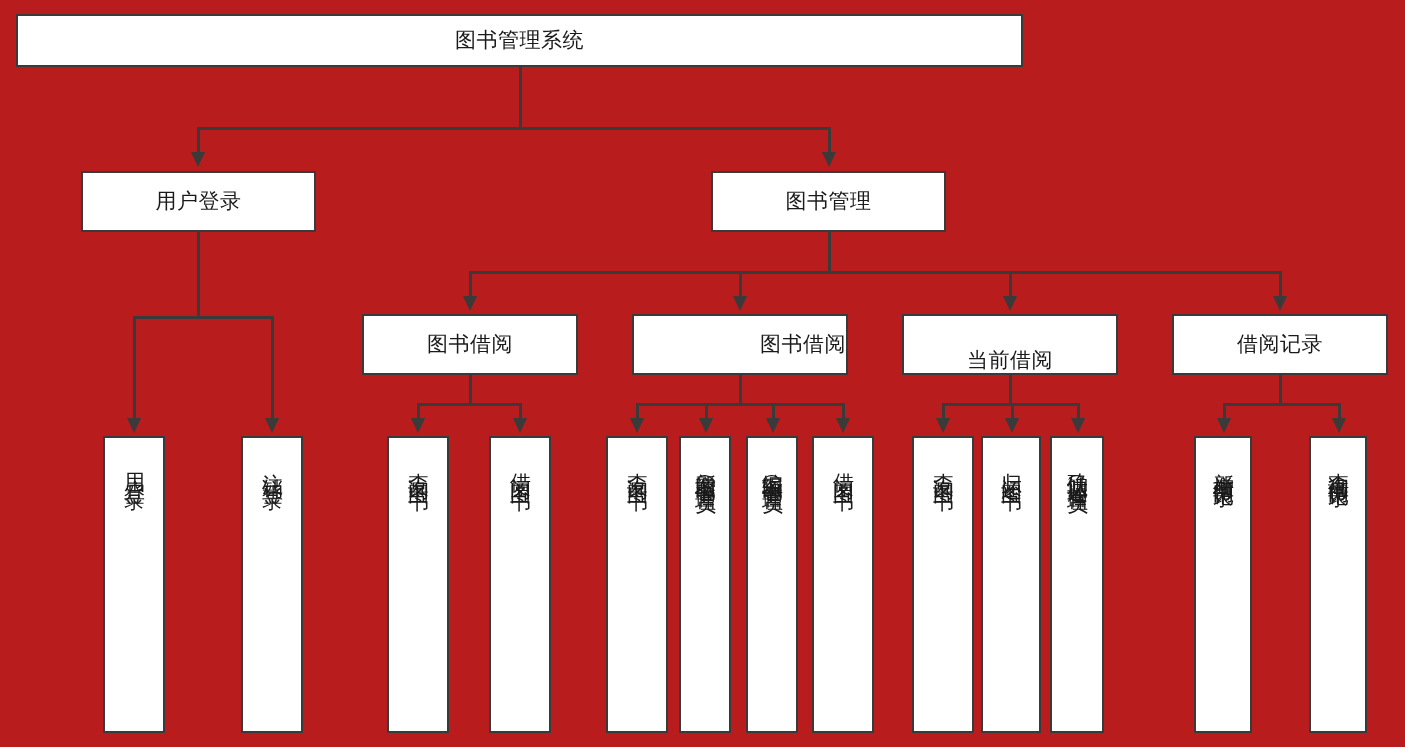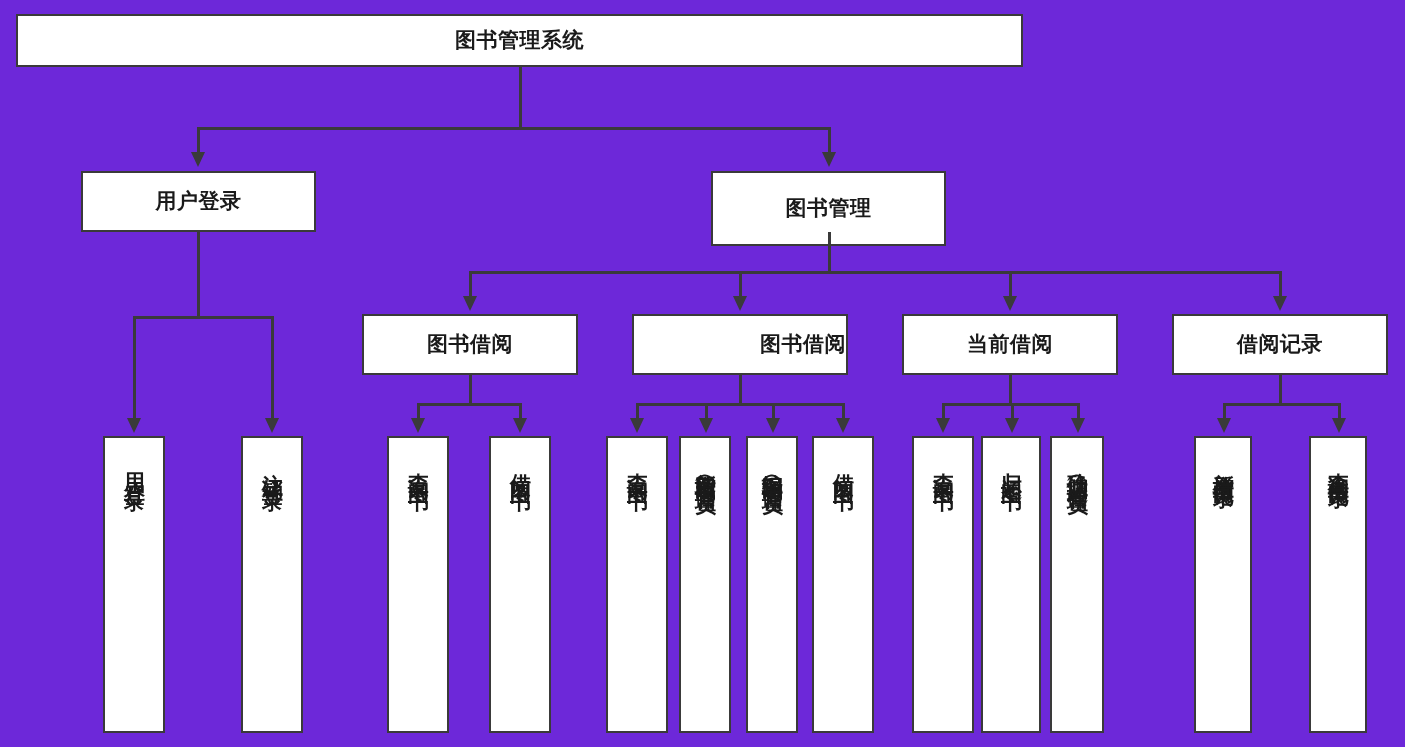--- a/index.html
+++ b/index.html
@@ -7,23 +7,22 @@
     padding: 0;
     background: #ffffff;
   }
   body {
     font-family: "DejaVu Sans", "Liberation Sans", sans-serif;
   }
   #canvas {
     position: relative;
     width: 1405px;
     height: 747px;
-    background: #6d28d9;
+    background: #b91c1c;
     overflow: hidden;
-    font-weight: bold;
   }
   
   .node {
     position: absolute;
     box-sizing: border-box;
     background: #ffffff;
     border: 2.5px solid #3a3a3a;
     display: flex;
     align-items: center;
     justify-content: center;
@@ -94,21 +93,21 @@
   <div class="ln h" style="left:197px; top:127px; width:633px;"></div>
 
   <div class="ln v" style="left:197px; top:127px; height:28px;"></div>
   <div class="arrow" style="left:191px; top:152px;"></div>
   <div class="ln v" style="left:828px; top:127px; height:28px;"></div>
   <div class="arrow" style="left:822px; top:152px;"></div>
 
   <div class="node" style="left:81px; top:171px; width:235px; height:61px;">
     <span class="label">用户登录</span>
   </div>
-  <div class="node" style="left:711px; top:171px; width:235px; height:75px;">
+  <div class="node" style="left:711px; top:171px; width:235px; height:61px;">
     <span class="label">图书管理</span>
   </div>
 
   <div class="ln v" style="left:197px; top:232px; height:85px;"></div>
   <div class="ln h" style="left:133px; top:316px; width:141px;"></div>
   <div class="ln v" style="left:133px; top:316px; height:104px;"></div>
   <div class="arrow" style="left:127px; top:418px;"></div>
   <div class="ln v" style="left:271px; top:316px; height:104px;"></div>
   <div class="arrow" style="left:265px; top:418px;"></div>
 
@@ -126,21 +125,21 @@
 
   <div class="ln v" style="left:1279px; top:271px; height:28px;"></div>
   <div class="arrow" style="left:1273px; top:296px;"></div>
 
   <div class="node" style="left:362px; top:314px; width:216px; height:61px;">
     <span class="label">图书借阅</span>
   </div>
   <div class="node" style="left:632px; top:314px; width:216px; height:61px;justify-content:flex-end;">
     <span class="label">图书借阅</span>
   </div>
-  <div class="node" style="left:902px; top:314px; width:216px; height:61px;">
+  <div class="node" style="left:902px; top:314px; width:216px; height:61px;align-items:flex-end;">
     <span class="label">当前借阅</span>
   </div>
   <div class="node" style="left:1172px; top:314px; width:216px; height:61px;">
     <span class="label">借阅记录</span>
   </div>
 
   <div class="ln v" style="left:469px; top:375px; height:29px;"></div>
   <div class="ln h" style="left:417px; top:403px; width:105px;"></div>
   <div class="ln v" style="left:417px; top:403px; height:17px;"></div>
   <div class="arrow" style="left:411px; top:418px;"></div>

